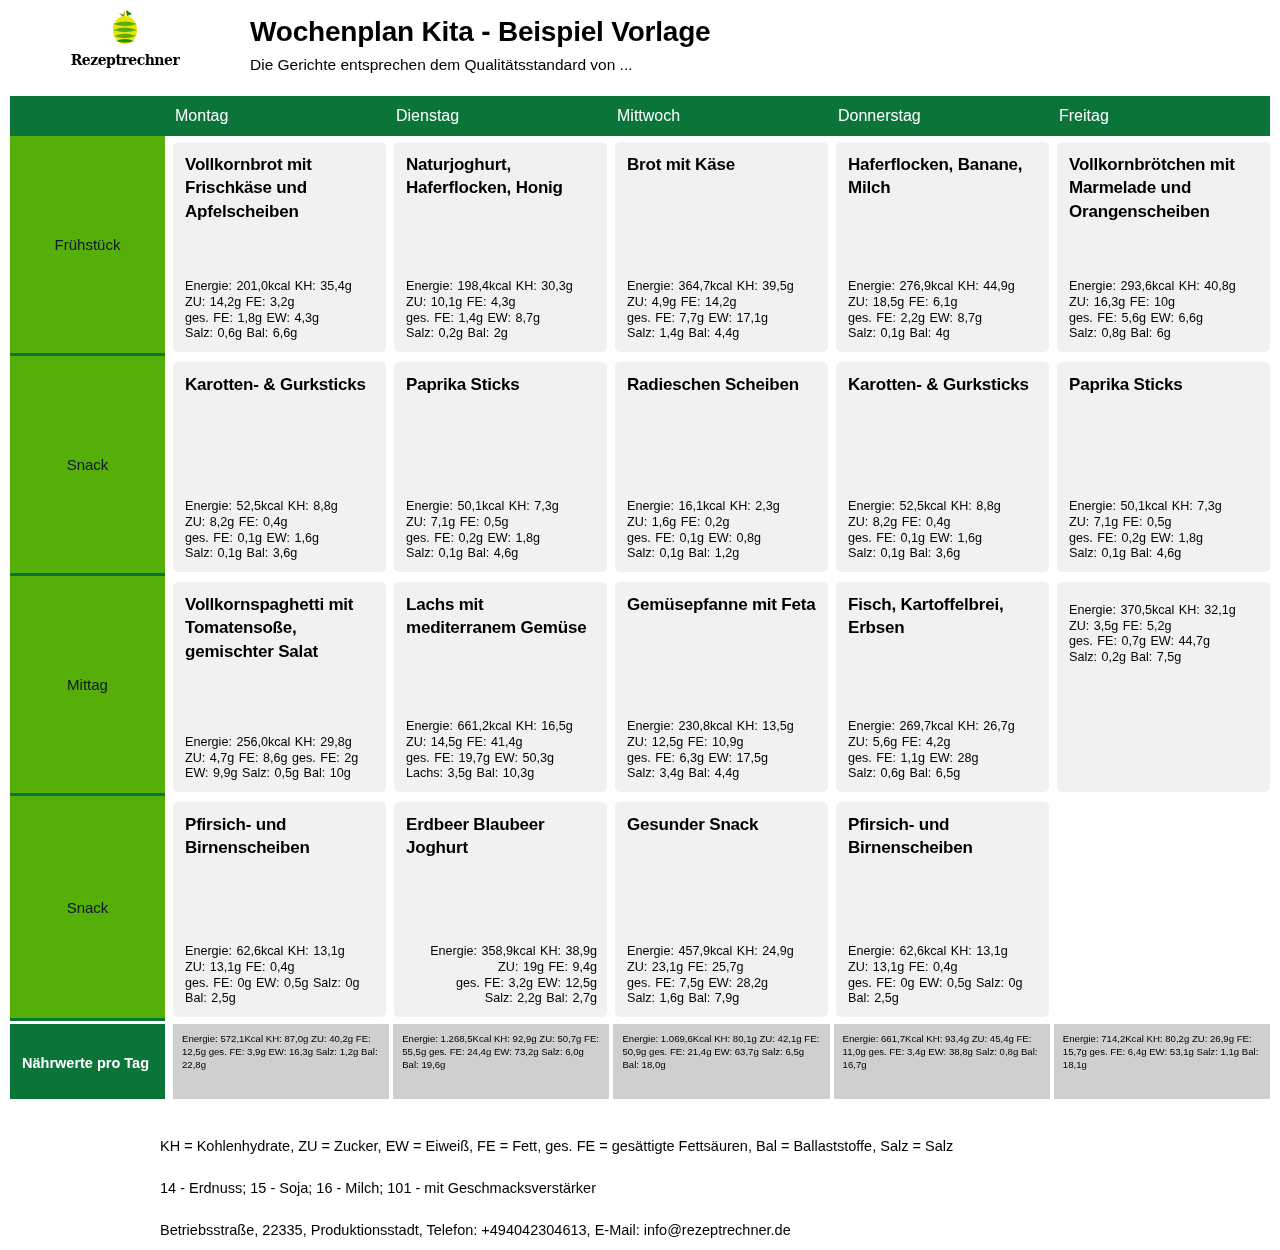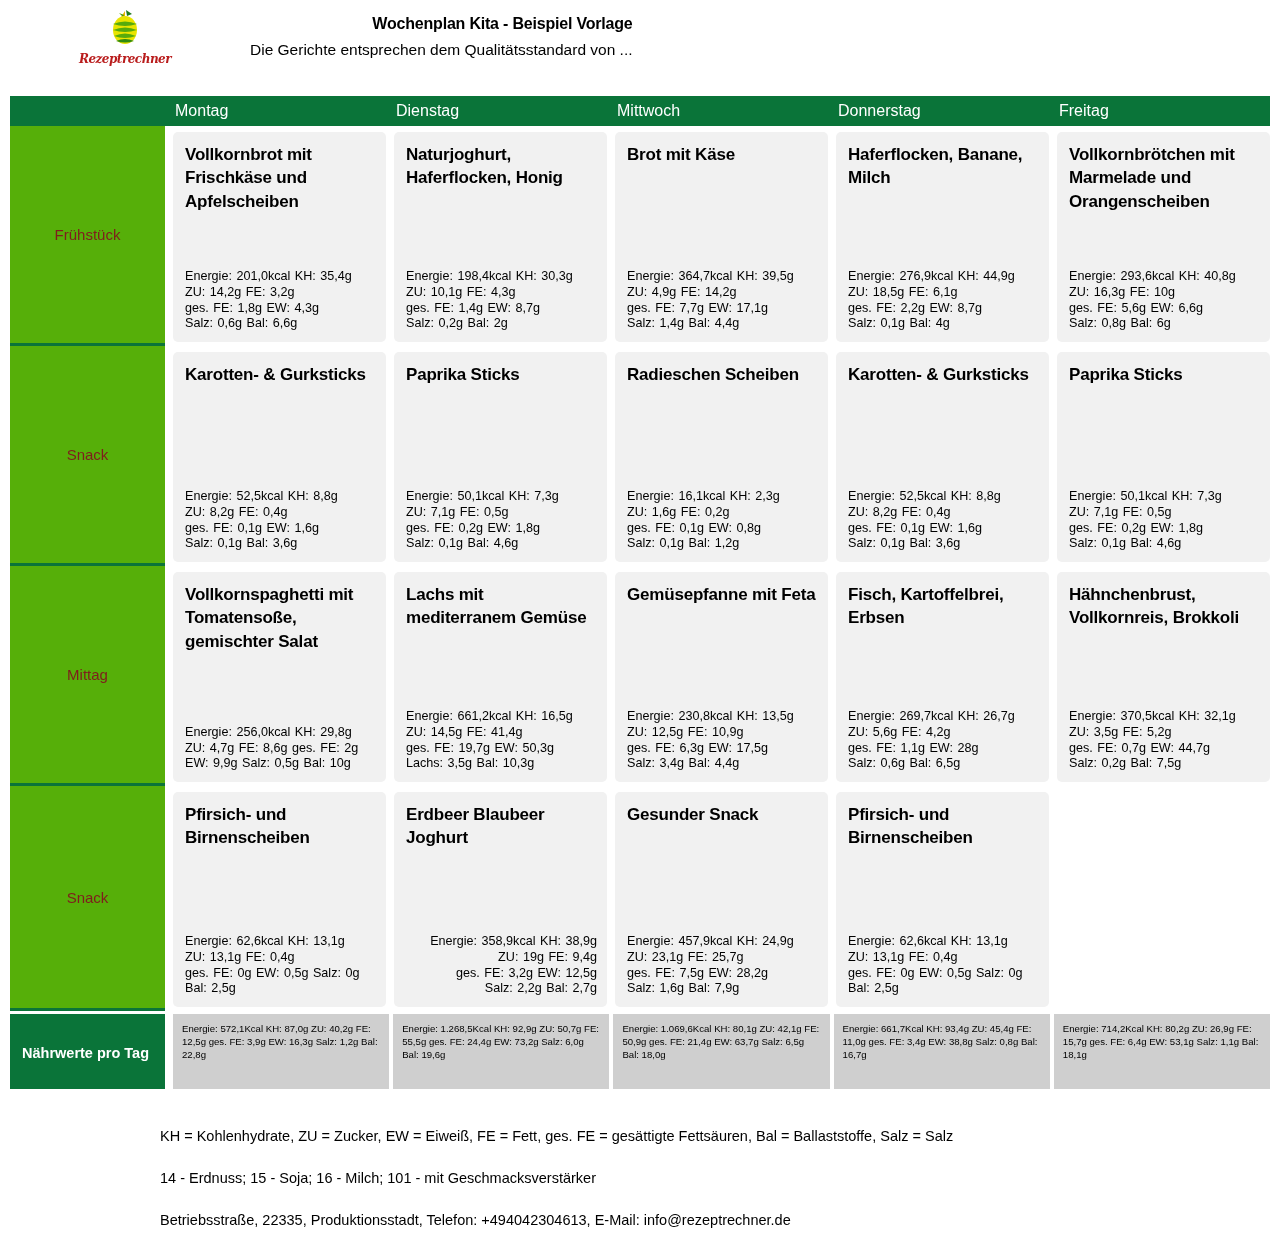--- a/index.html
+++ b/index.html
@@ -31,32 +31,31 @@
     align-items: center;
     padding-top: 2px;
   }
   .logo-mark {
     width: 52px;
     height: 46px;
     position: relative;
   }
   .logo-wordmark {
     font-family: "DejaVu Serif", serif;
-    font-style: italic;
     font-weight: bold;
-    font-size: 12px;
+    font-size: 14px;
     letter-spacing: -0.5px;
-    color: #b91c1c;
+    color: #000000;
     margin-top: -2px;
   }
   .title-block {
     padding-top: 8px;
   }
   .doc-title {
-    font-size: 16px;
+    font-size: 28px;
     font-weight: bold;
     line-height: 1.25;
     margin: 0 0 6px 0;
     letter-spacing: -0.2px;
     text-align: right;
   }
   .doc-subtitle {
     font-size: 15.5px;
     font-weight: normal;
     line-height: 1.25;
@@ -65,21 +64,21 @@
 
   
   .plan {
     margin: 10px 10px 0 10px;
     width: 1260px;
     box-sizing: border-box;
   }
   .plan-head {
     display: flex;
     background: #0a7439;
-    height: 30px;
+    height: 40px;
     align-items: center;
   }
   .head-spacer {
     width: 155px;
     flex: none;
   }
   .head-day {
     flex: 1 1 0;
     color: #ffffff;
     font-size: 16px;
@@ -88,21 +87,21 @@
   }
 
   .plan-row {
     display: flex;
     align-items: stretch;
   }
   .row-label {
     width: 155px;
     flex: none;
     background: #56af09;
-    color: #7f1d1d;
+    color: #0f172a;
     font-size: 15px;
     display: flex;
     align-items: center;
     justify-content: center;
     text-align: center;
     border-bottom: 3px solid #0a7439;
     box-sizing: border-box;
     padding: 0 6px;
   }
   .row-cells {
@@ -333,21 +332,20 @@
 Salz: 3,4g  Bal: 4,4g</div>
       </div>
       <div class="meal-cell">
         <div class="meal-name">Fisch, Kartoffelbrei, Erbsen</div>
         <div class="meal-nutri" style="white-space: pre-line;">Energie: 269,7kcal  KH: 26,7g
 ZU: 5,6g  FE: 4,2g
 ges. FE: 1,1g  EW: 28g
 Salz: 0,6g  Bal: 6,5g</div>
       </div>
       <div class="meal-cell">
-        <div class="meal-name">Hähnchenbrust, Vollkornreis, Brokkoli</div>
         <div class="meal-nutri" style="white-space: pre-line;">Energie: 370,5kcal  KH: 32,1g
 ZU: 3,5g  FE: 5,2g
 ges. FE: 0,7g  EW: 44,7g
 Salz: 0,2g  Bal: 7,5g</div>
       </div>
     </div>
   </div>
 
   <div class="plan-row row-snack2">
     <div class="row-label">Snack</div>

